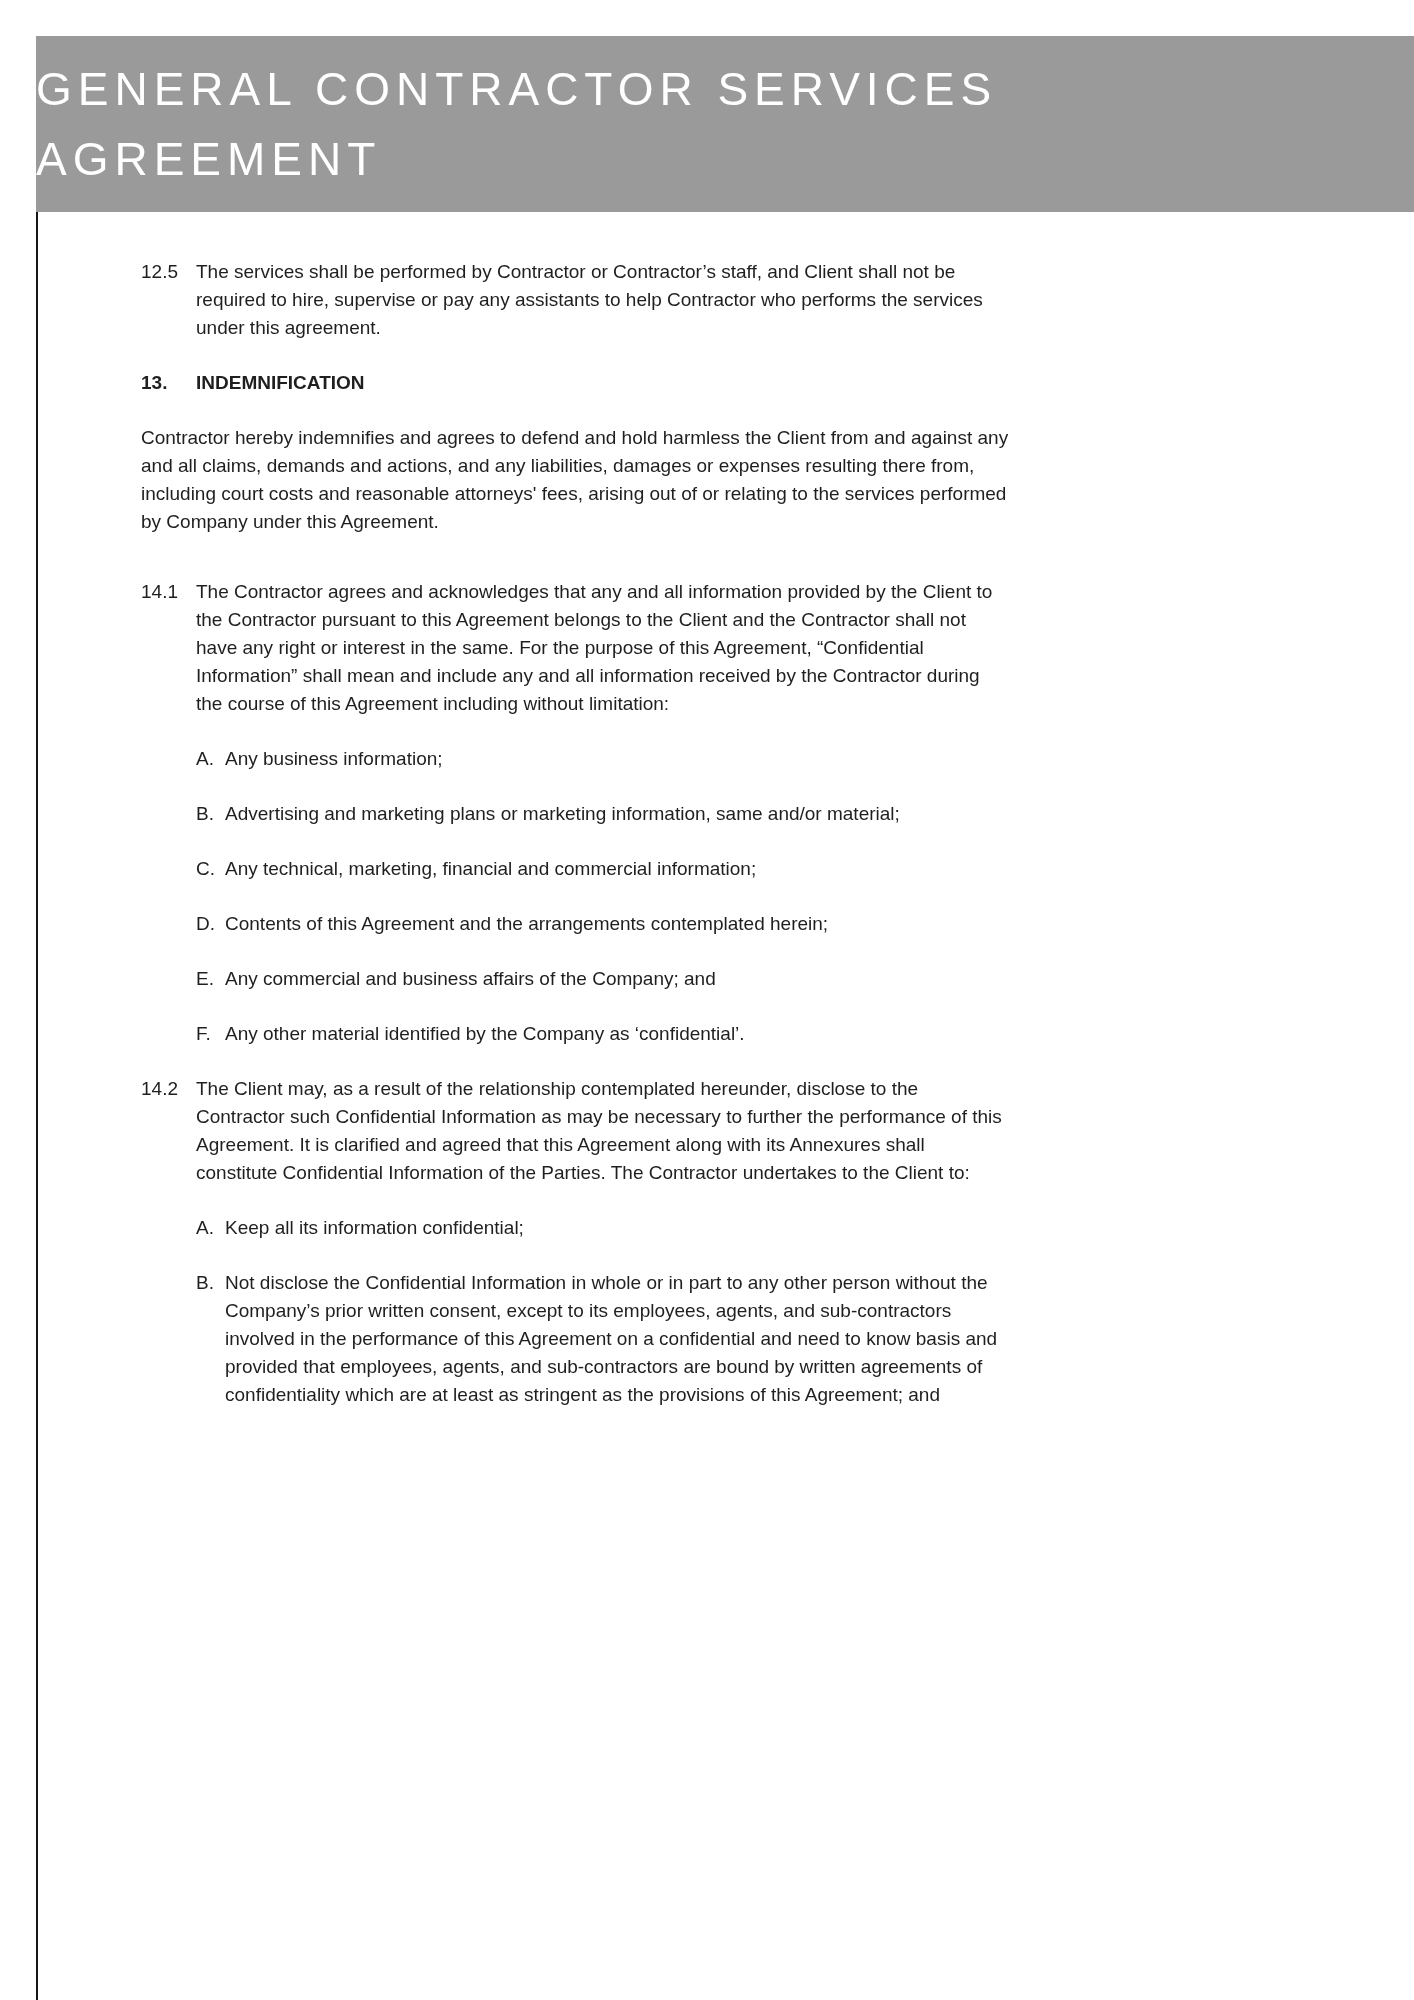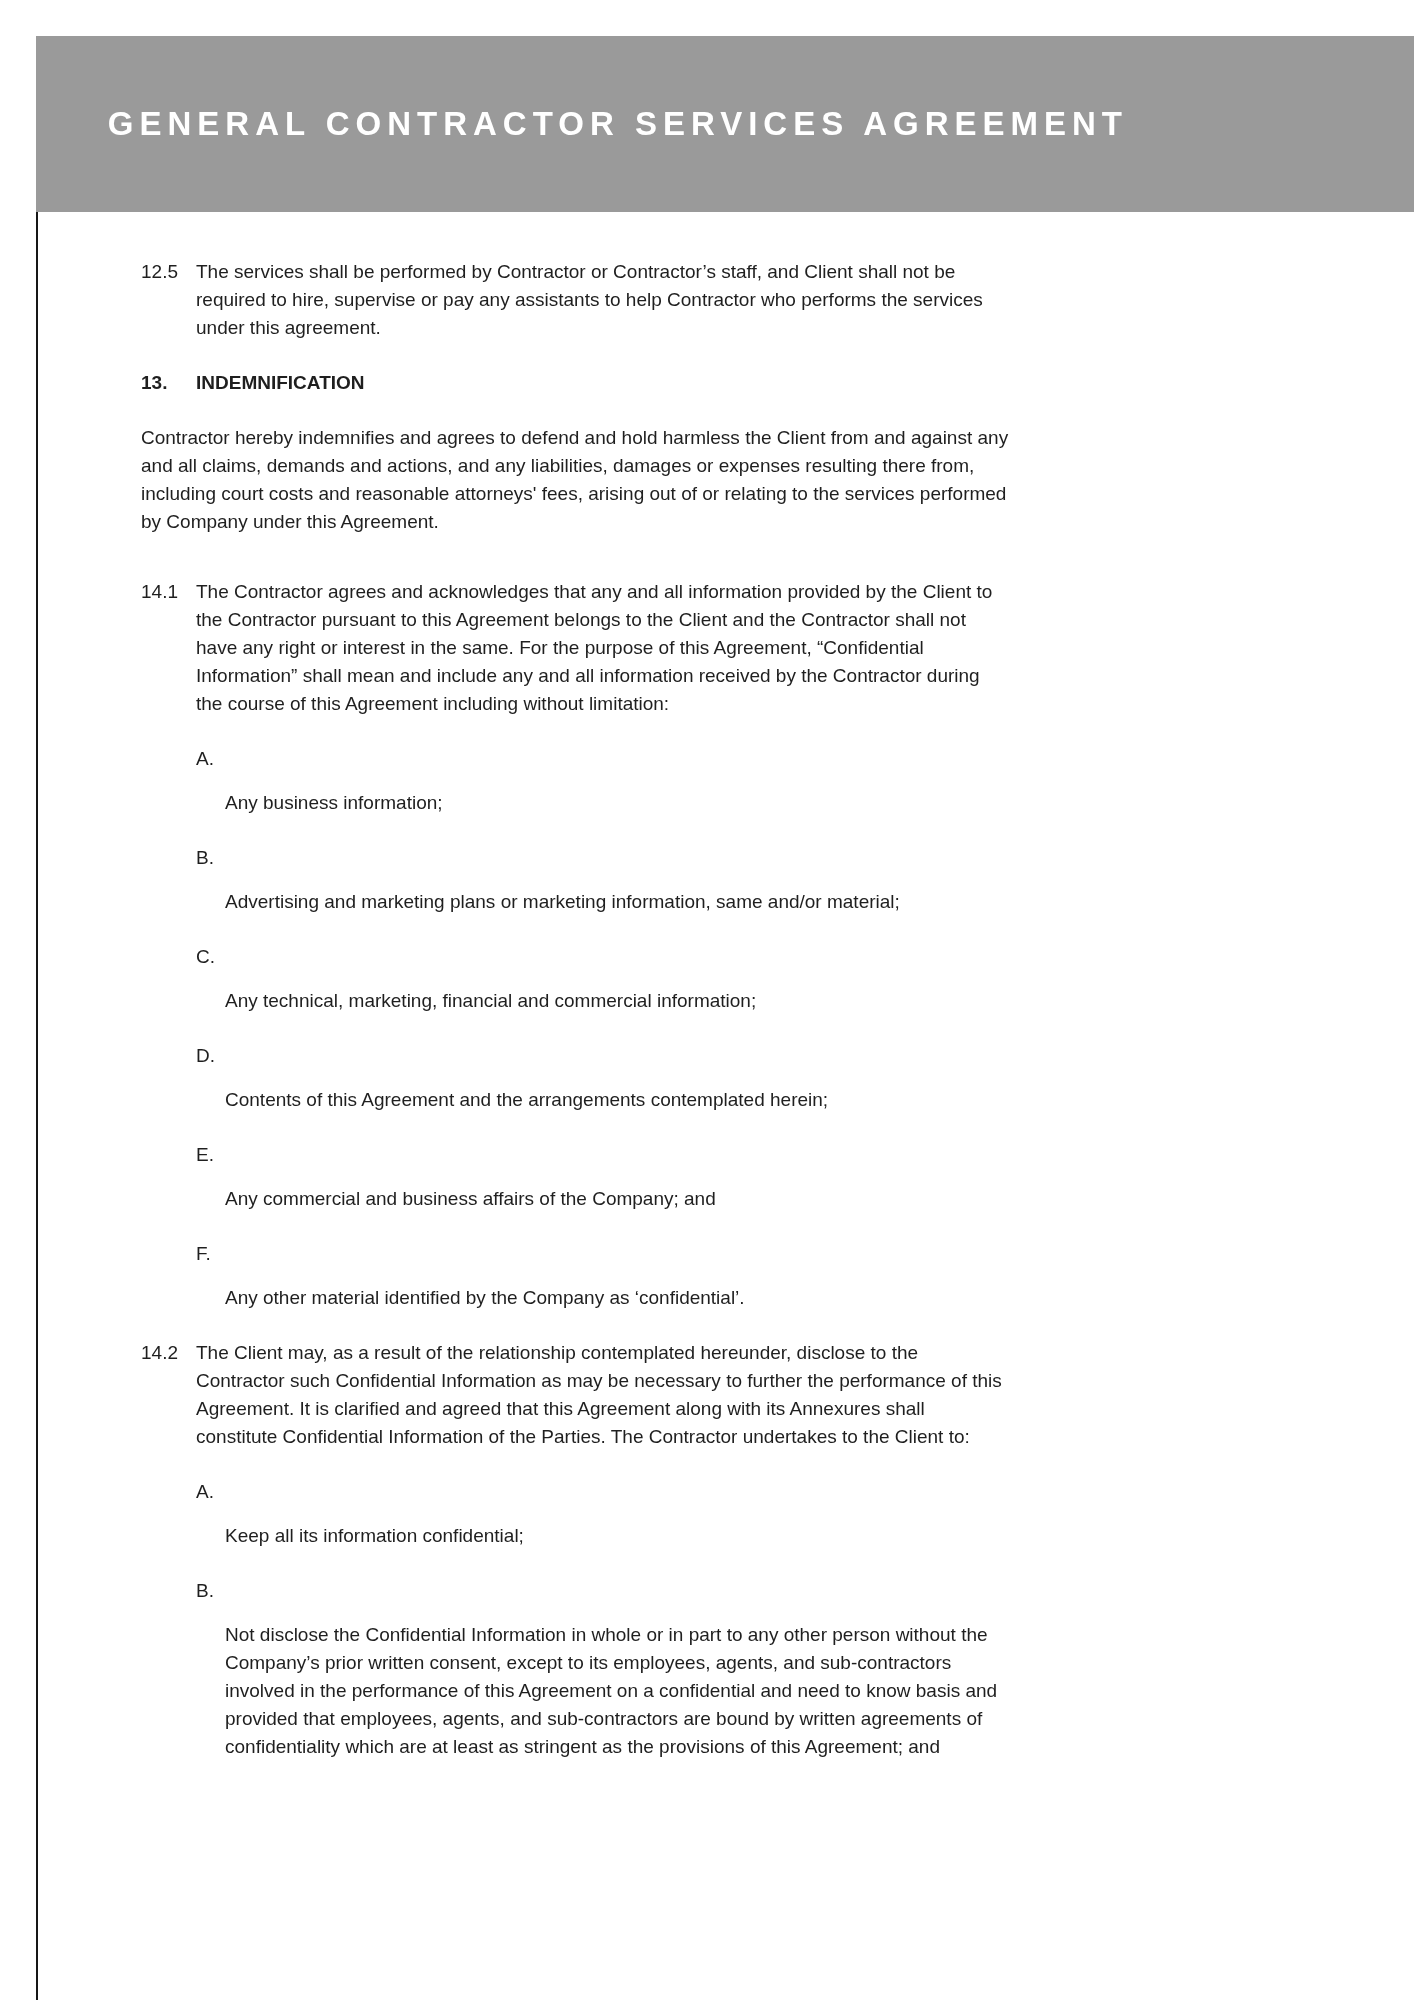--- a/index.html
+++ b/index.html
@@ -21,26 +21,26 @@
       right: 0;
       height: 176px;
       background: var(--banner-color, #9a9a9a);
     }
     .banner-title {
       position: absolute;
       top: 50%;
       transform: translateY(-50%);
       left: 0;
       width: 1092px;
-      text-align: right;
+      text-align: left;
       color: #ffffff;
-      font-size: 33px;
+      font-size: 46px;
       line-height: 70px;
       letter-spacing: 6px;
-      font-weight: 700;
+      font-weight: 400;
     }
 
     
     .page-edge {
       position: absolute;
       left: 36px;
       top: 212px;
       bottom: 0;
       width: 2px;
       background: #161616;
@@ -76,21 +76,20 @@
     }
     .li {
       display: flex;
       margin-bottom: 27px;
     }
     .li .letter {
       flex: 0 0 29px;
     }
     .li .li-text {
       flex: 1;
-      margin-top: 44px;
     }
   </style>
 </head>
 <body style="--banner-color: #9a9a9a;">
 
 <div class="banner">
   <div class="banner-title">GENERAL CONTRACTOR SERVICES AGREEMENT</div>
 </div>
 
 <div class="page-edge"></div>

